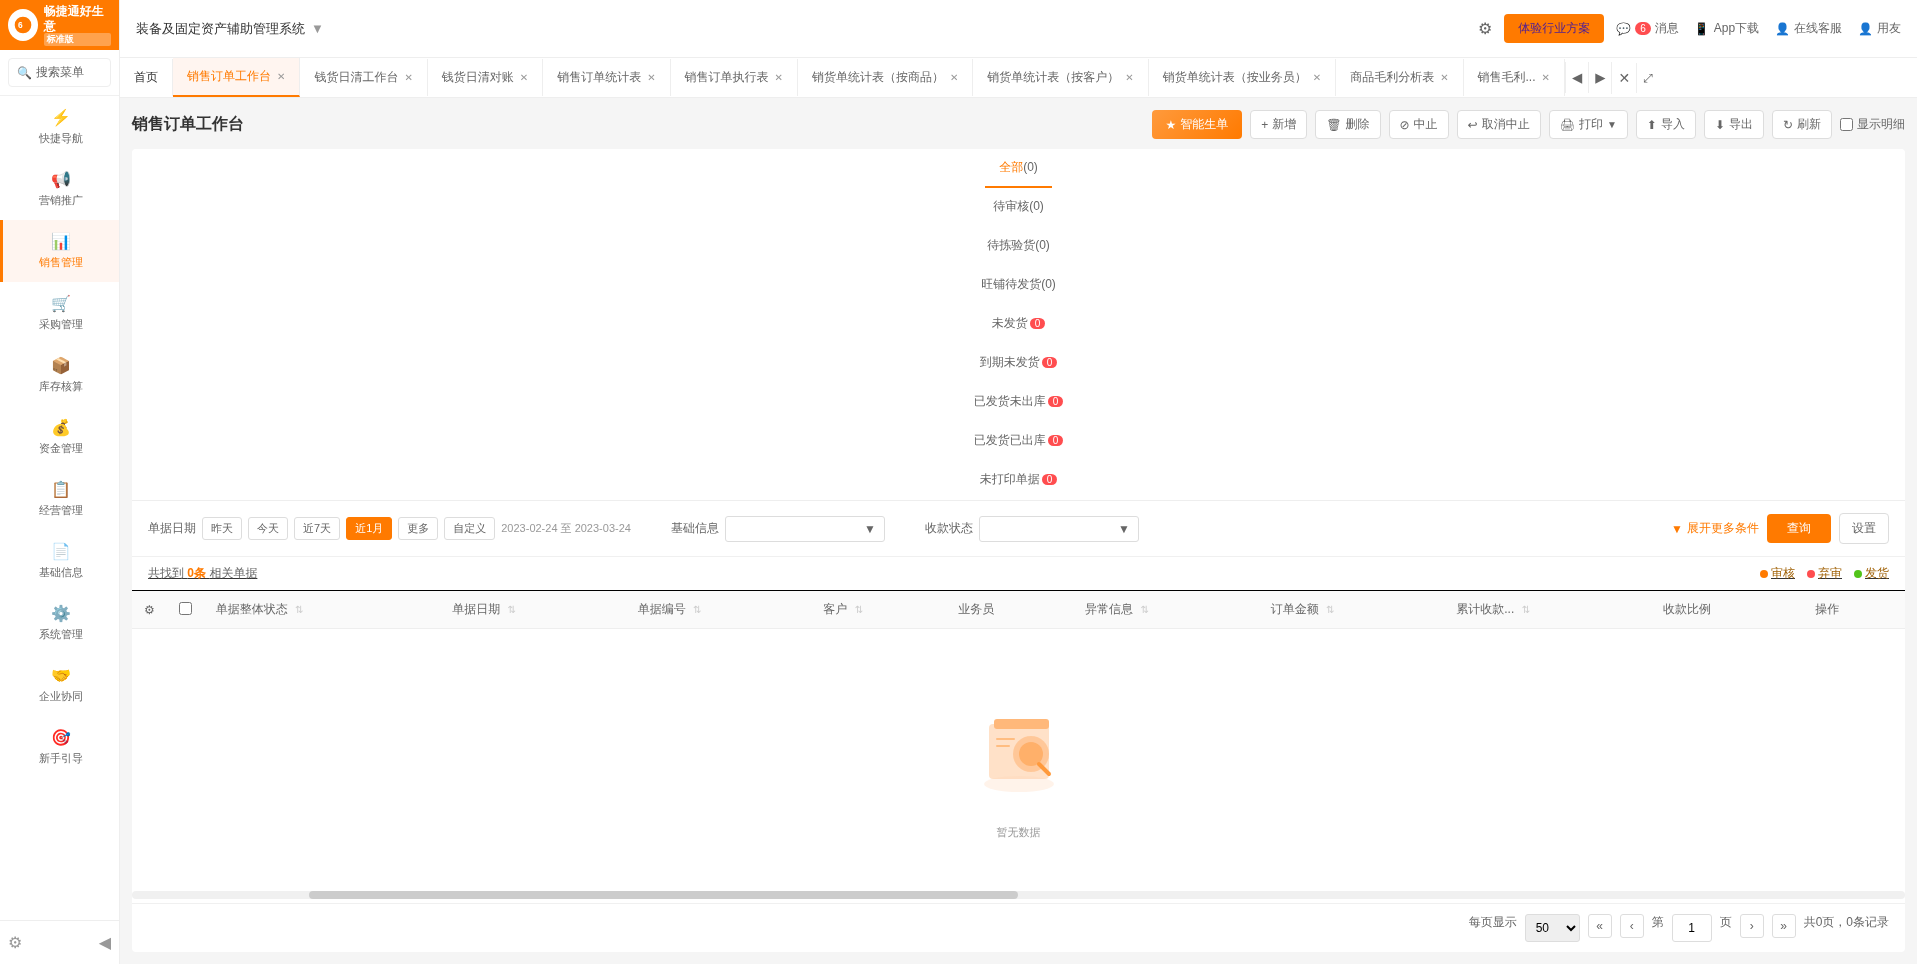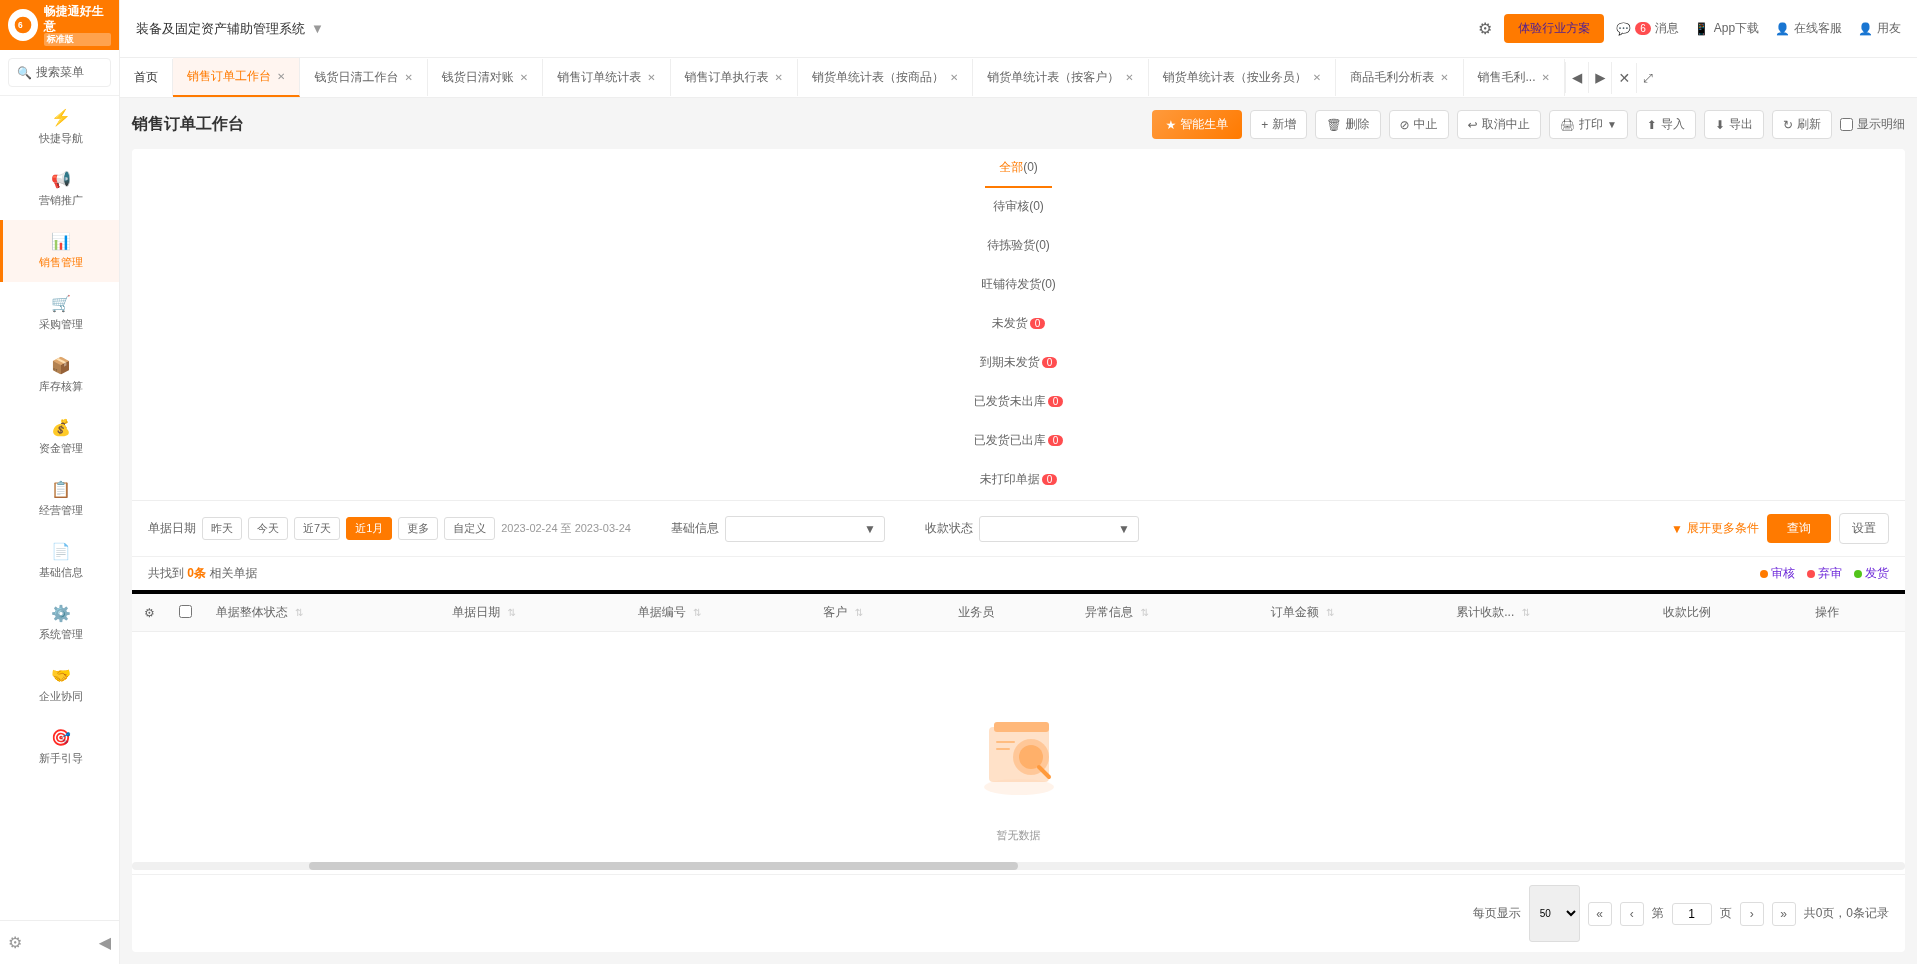--- a/index.html
+++ b/index.html
@@ -63,45 +63,45 @@
     .filter-panel { background: #fff; padding: 12px 16px; border-bottom: 1px solid #f0f0f0; }
     .filter-row { display: flex; align-items: center; gap: 20px; flex-wrap: wrap; }
     .filter-item { display: flex; align-items: center; gap: 6px; }
     .filter-label { color: #666; font-size: 12px; white-space: nowrap; }
     .filter-date-group { display: flex; align-items: center; gap: 6px; }
     .date-btn { padding: 3px 8px; border: 1px solid #ddd; border-radius: 3px; background: #fff; cursor: pointer; font-size: 11px; color: #666; }
     .date-btn.active { background: #ff7a00; color: #fff; border-color: #ff7a00; }
     .date-range { font-size: 11px; color: #999; }
     .filter-select { min-width: 160px; padding: 5px 8px; border: 1px solid #ddd; border-radius: 3px; font-size: 12px; color: #666; background: #fff; cursor: pointer; display: flex; align-items: center; justify-content: space-between; }
     .expand-btn { display: flex; align-items: center; gap: 4px; color: #ff7a00; cursor: pointer; font-size: 12px; margin-left: auto; }
-    .table-toolbar { display: flex; align-items: flex-start; justify-content: space-between; padding: 8px 16px; border-bottom: 4px solid #000000; }
+    .table-toolbar { display: flex; align-items: flex-start; justify-content: space-between; padding: 8px 16px; border-bottom: 1px solid #000000; text-decoration: underline; }
     .result-count { font-size: 12px; color: #666; }
     .result-count .highlight { color: #ff7a00; font-weight: bold; }
     .table-actions { display: flex; align-items: center; gap: 12px; }
-    .table-action-btn { display: flex; align-items: center; gap: 3px; cursor: pointer; font-size: 12px; color: #6d28d9; }
+    .table-action-btn { display: flex; align-items: center; gap: 3px; cursor: pointer; font-size: 12px; color: #a16207; }
     .dot-orange { width: 8px; height: 8px; border-radius: 50%; background: #ff7a00; display: inline-block; }
     .dot-red { width: 8px; height: 8px; border-radius: 50%; background: #ff4d4f; display: inline-block; }
     .dot-green { width: 8px; height: 8px; border-radius: 50%; background: #52c41a; display: inline-block; }
 
     
     .table-scroll { flex: 1; overflow: auto; }
     table { width: 100%; border-collapse: collapse; font-size: 12px; }
     thead th { background: #fafafa; padding: 10px 12px; text-align: left; border-bottom: 1px solid #eee; color: #666; white-space: nowrap; font-weight: normal; }
     thead th .sort-icon { margin-left: 4px; color: #ccc; font-size: 10px; }
     .checkbox-cell { width: 30px; text-align: center; }
     .settings-cell { width: 30px; text-align: center; }
 
     
     .empty-state { flex: 1; display: flex; flex-direction: column; align-items: center; justify-content: center; padding: 60px 0; }
     .empty-icon { width: 120px; height: 120px; margin-bottom: 16px; }
     .empty-text { color: #999; font-size: 11px; }
 
     
-    .pagination { display: flex; align-items: center; justify-content: flex-end; padding: 10px 16px; border-top: 1px solid #f0f0f0; gap: 8px; font-size: 12px; color: #666; }
-    .page-size-select { border: 1px solid #ddd; border-radius: 3px; padding: 21px 6px; font-size: 10px; }
+    .pagination { display: flex; justify-content: flex-end; padding: 10px 16px; border-top: 1px solid #f0f0f0; gap: 8px; font-size: 12px; color: #666; }
+    .page-size-select { border: 1px solid #ddd; border-radius: 3px; padding: 5px 6px; font-size: 12px; }
     .page-btn { width: 24px; height: 24px; display: flex; align-items: center; justify-content: center; border: 1px solid #ddd; border-radius: 3px; cursor: pointer; background: #fff; color: #666; }
     .page-input { width: 40px; border: 1px solid #ddd; border-radius: 3px; padding: 3px 6px; text-align: center; font-size: 12px; }
 
     
     .horizontal-scroll { height: 8px; background: #f0f0f0; margin: 4px 0; border-radius: 4px; overflow: hidden; }
     .horizontal-scroll-thumb { height: 8px; background: #ccc; border-radius: 4px; width: 40%; margin-left: 10%; }
   </style>
 </head>
 <body>
 

